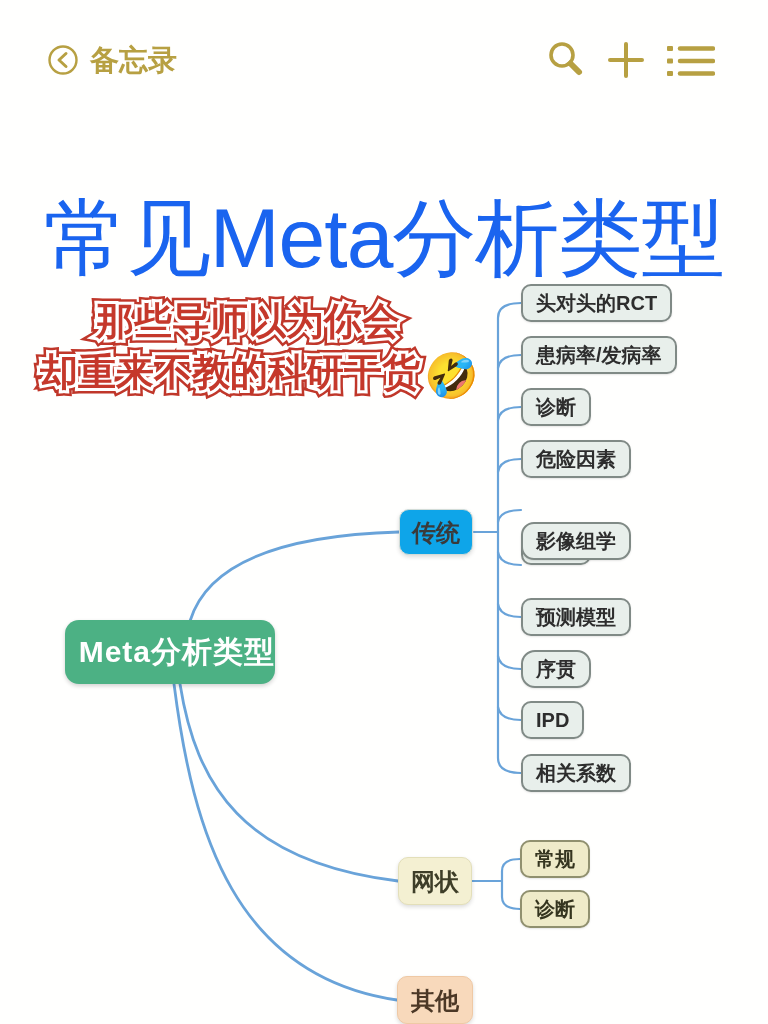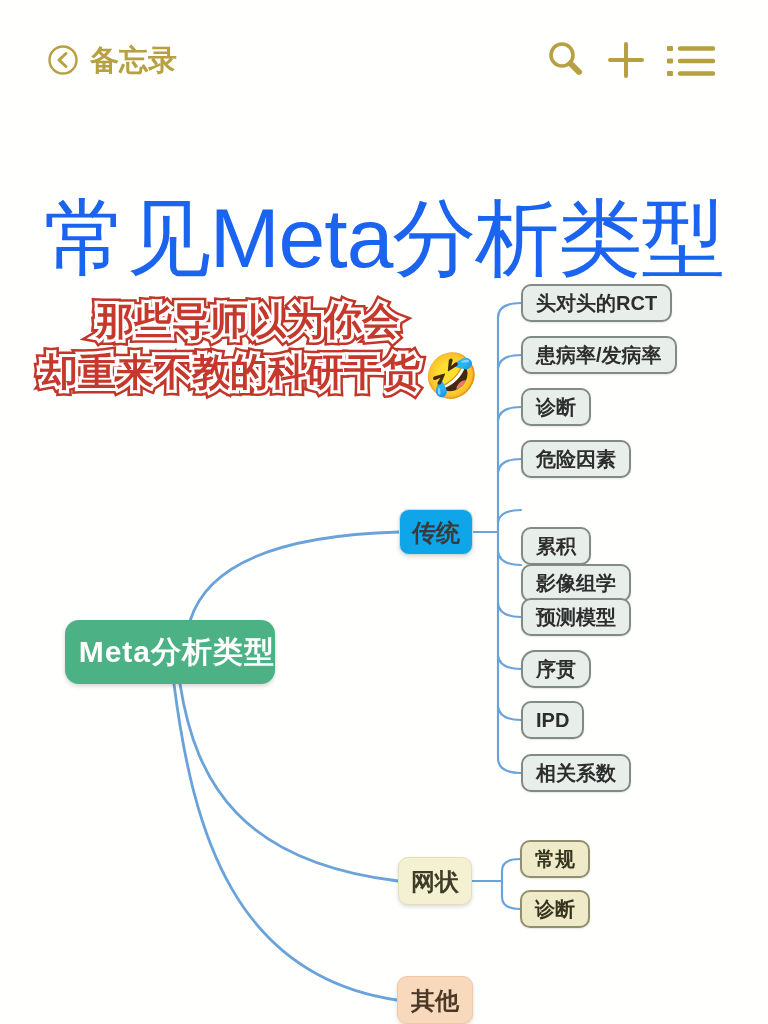--- a/index.html
+++ b/index.html
@@ -130,21 +130,21 @@
   </svg>
 
   <div class="node root-node">Meta分析类型</div>
 
   <div class="node branch branch-trad">传统</div>
   <div class="node leaf" style="top:284px;">头对头的RCT</div>
   <div class="node leaf" style="top:336px;">患病率/发病率</div>
   <div class="node leaf" style="top:388px;">诊断</div>
   <div class="node leaf" style="top:440px;">危险因素</div>
   <div class="node leaf" style="top:515px;margin-top:12px;">累积</div>
-  <div class="node leaf" style="top:564px;">影像组学</div>
+  <div class="node leaf" style="top:522px;border-radius:13px;">影像组学</div>
   <div class="node leaf" style="top:598px;">预测模型</div>
   <div class="node leaf" style="top:650px;border-radius:14px;">序贯</div>
   <div class="node leaf" style="top:701px;">IPD</div>
   <div class="node leaf" style="top:754px;">相关系数</div>
 
   <div class="node branch branch-net">网状</div>
   <div class="node leaf leaf-y" style="top:840px;">常规</div>
   <div class="node leaf leaf-y" style="top:890px;">诊断</div>
 
   <div class="node branch branch-other">其他</div>

